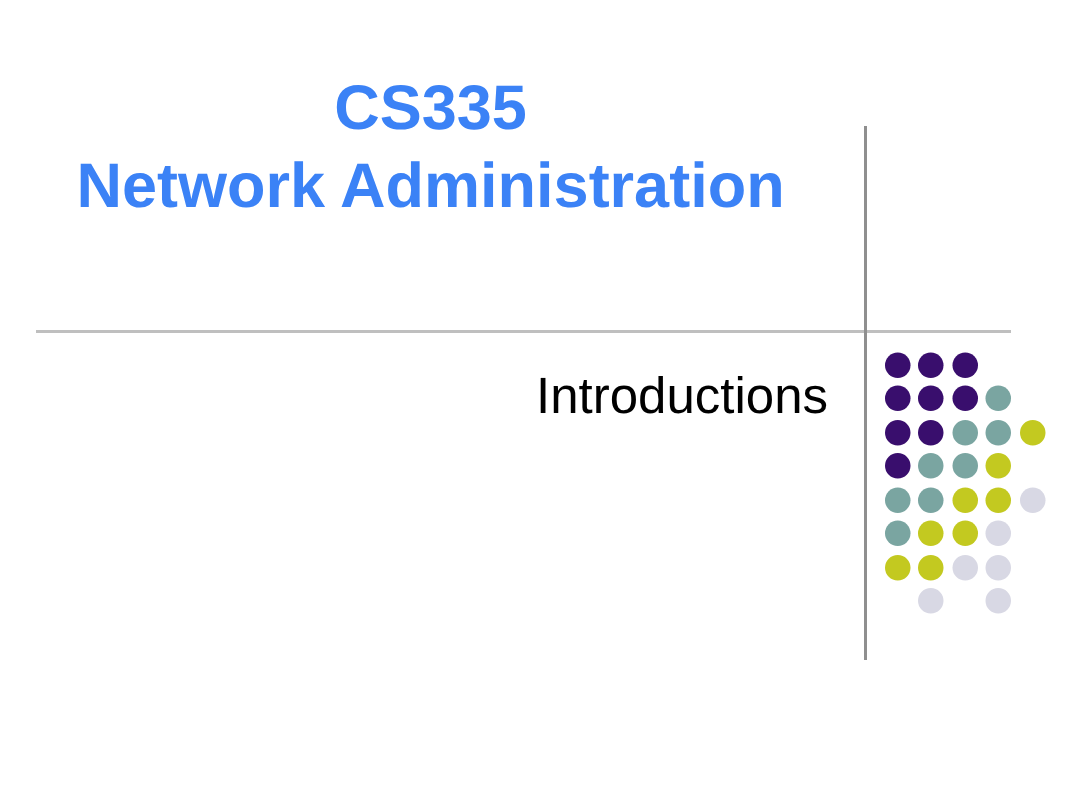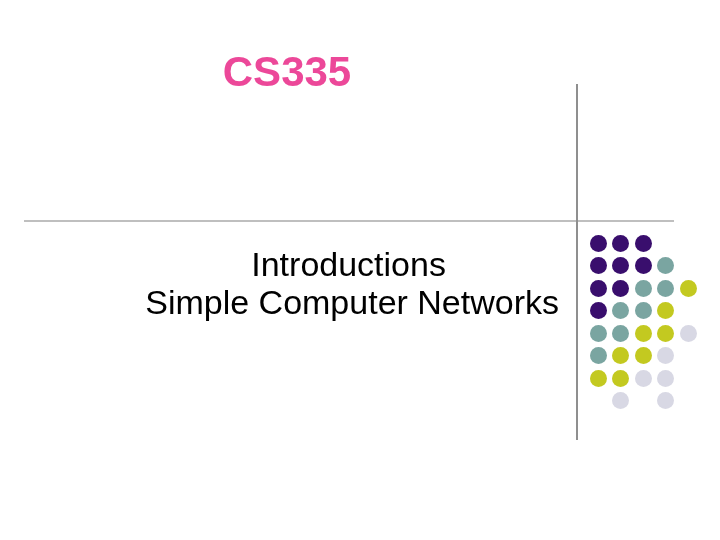--- a/index.html
+++ b/index.html
@@ -72,31 +72,31 @@
   .dot {
     position: absolute;
     border-radius: 50%;
   }
 </style>
 </head>
 <body>
 
 <div class="slide">
 
-  <div class="title-block" style="color: #ec4899;">
+  <div class="title-block" style="color: #3b82f6;">
     <span class="title-line">CS335</span>
+    <span class="title-line">Network Administration</span>
   </div>
 
   <div class="h-divider" style="background: rgb(191, 191, 191);"></div>
 
   <div class="v-divider" style="background: rgb(143, 143, 143);"></div>
 
   <div class="body-block" style="color: rgb(0, 0, 0);">
     <span class="body-line">Introductions</span>
-    <span class="body-line">Simple Computer Networks</span>
   </div>
 
   <div class="dots">
       <div class="dot" style="width: 17px; height: 17px; left: 589.5px; top: 234.5px; background: rgb(57, 14, 109);"></div>
       <div class="dot" style="width: 17px; height: 17px; left: 612px; top: 234.5px; background: rgb(57, 14, 109);"></div>
       <div class="dot" style="width: 17px; height: 17px; left: 634.5px; top: 234.5px; background: rgb(57, 14, 109);"></div>
       <div class="dot" style="width: 17px; height: 17px; left: 589.5px; top: 257px; background: rgb(57, 14, 109);"></div>
       <div class="dot" style="width: 17px; height: 17px; left: 612px; top: 257px; background: rgb(57, 14, 109);"></div>
       <div class="dot" style="width: 17px; height: 17px; left: 634.5px; top: 257px; background: rgb(57, 14, 109);"></div>
       <div class="dot" style="width: 17px; height: 17px; left: 657px; top: 257px; background: rgb(122, 165, 161);"></div>

